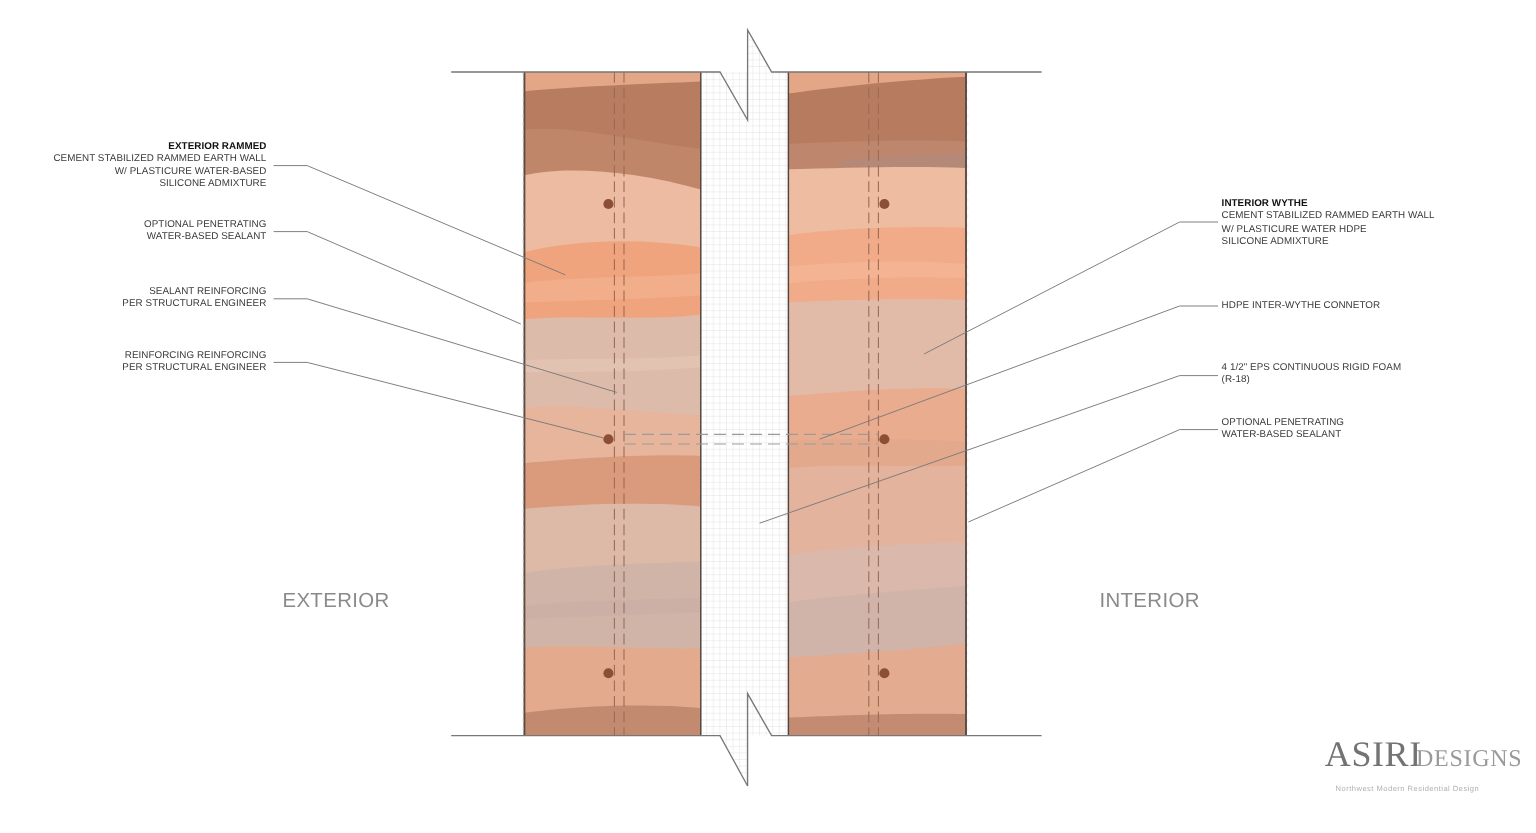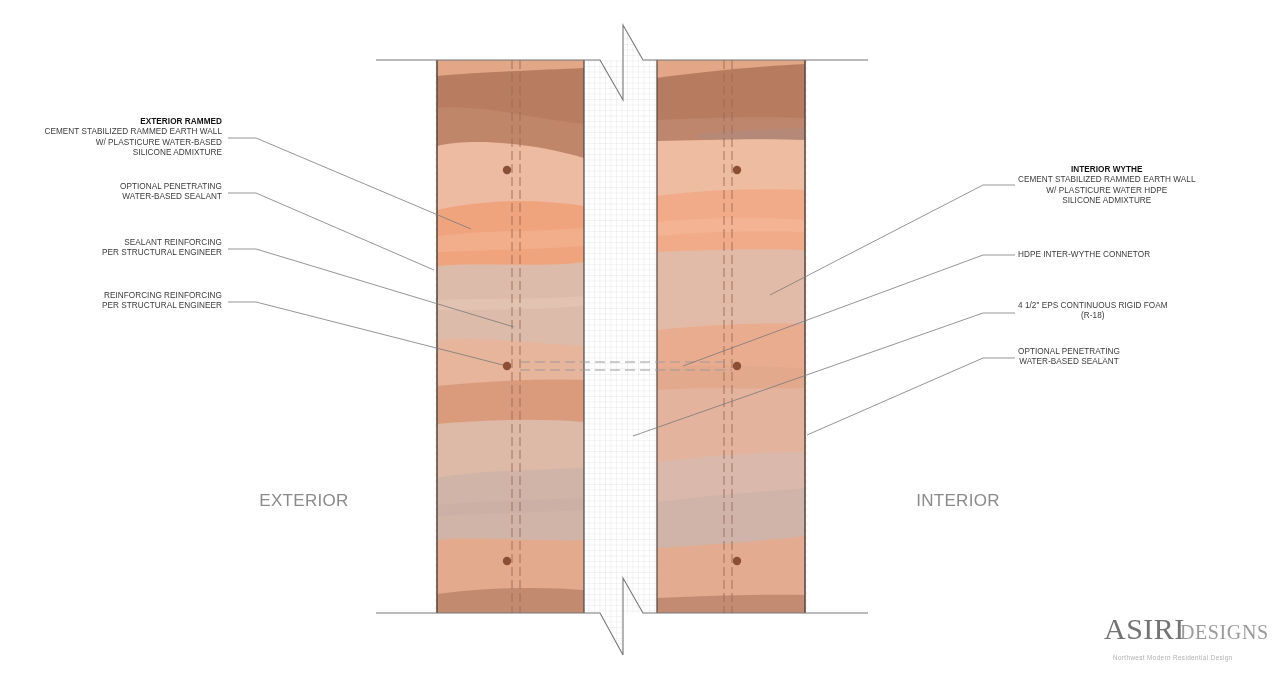--- a/index.html
+++ b/index.html
@@ -2,21 +2,21 @@
 <html><head>
 <meta charset="utf-8">
 <style>
   html, body { margin: 0; padding: 0; background: #ffffff; }
   body { width: 1280px; height: 694px; position: relative; overflow: hidden;
          font-family: "Liberation Sans", sans-serif; }
   #drawing { position: absolute; left: 0; top: 0; width: 1280px; height: 694px; }
   .callout { position: absolute; font-size: 8.2px; line-height: 10.4px; color: #3a3a3a;
              letter-spacing: 0.05px; white-space: nowrap; }
   .callout.left { text-align: right; right: calc(1280px - 222px); }
-  .callout.right { text-align: center; left: 1018px; }
+  .callout.right { text-align: left; left: 1018px; }
   .callout .ttl { font-weight: bold; color: #111; display: block; }
   .callout .ln { display: block; }
   .side-label { position: absolute; font-size: 17px; color: #8a8a8a; letter-spacing: 0.3px;
                 transform: translateX(-50%); white-space: nowrap; }
   .logo { position: absolute; left: 1104px; top: 612px; width: 150px; height: 60px; }
   .logo-main { position: absolute; left: 0; top: 0; font-family: "Liberation Serif", serif;
                font-size: 30px; color: #737373; letter-spacing: 0.5px; }
   .logo-suffix { position: absolute; left: 76px; top: 9px; font-family: "Liberation Serif", serif;
                  font-size: 20px; color: #9a9a9a; letter-spacing: 0.6px; }
   .logo-tag { position: absolute; left: 9px; top: 42px; font-size: 6.3px; color: #b0b0b0;
@@ -162,20 +162,20 @@
 </div>
 <div class="callout right" style="top:301px">
   <span class="ln">4 1/2" EPS CONTINUOUS RIGID FOAM</span>
   <span class="ln">(R-18)</span>
 </div>
 <div class="callout right" style="top:347px">
   <span class="ln">OPTIONAL PENETRATING</span>
   <span class="ln">WATER-BASED SEALANT</span>
 </div>
 
-<div class="side-label" style="left:304px; top:491px">EXTERIOR</div>
+<div class="side-label" style="left:280px; top:491px">EXTERIOR</div>
 <div class="side-label" style="left:958px; top:491px">INTERIOR</div>
 
 <div class="logo">
   <span class="logo-main">ASIRI</span>
   <span class="logo-suffix">DESIGNS</span>
   <span class="logo-tag">Northwest Modern Residential Design</span>
 </div>
 
 </body></html>

